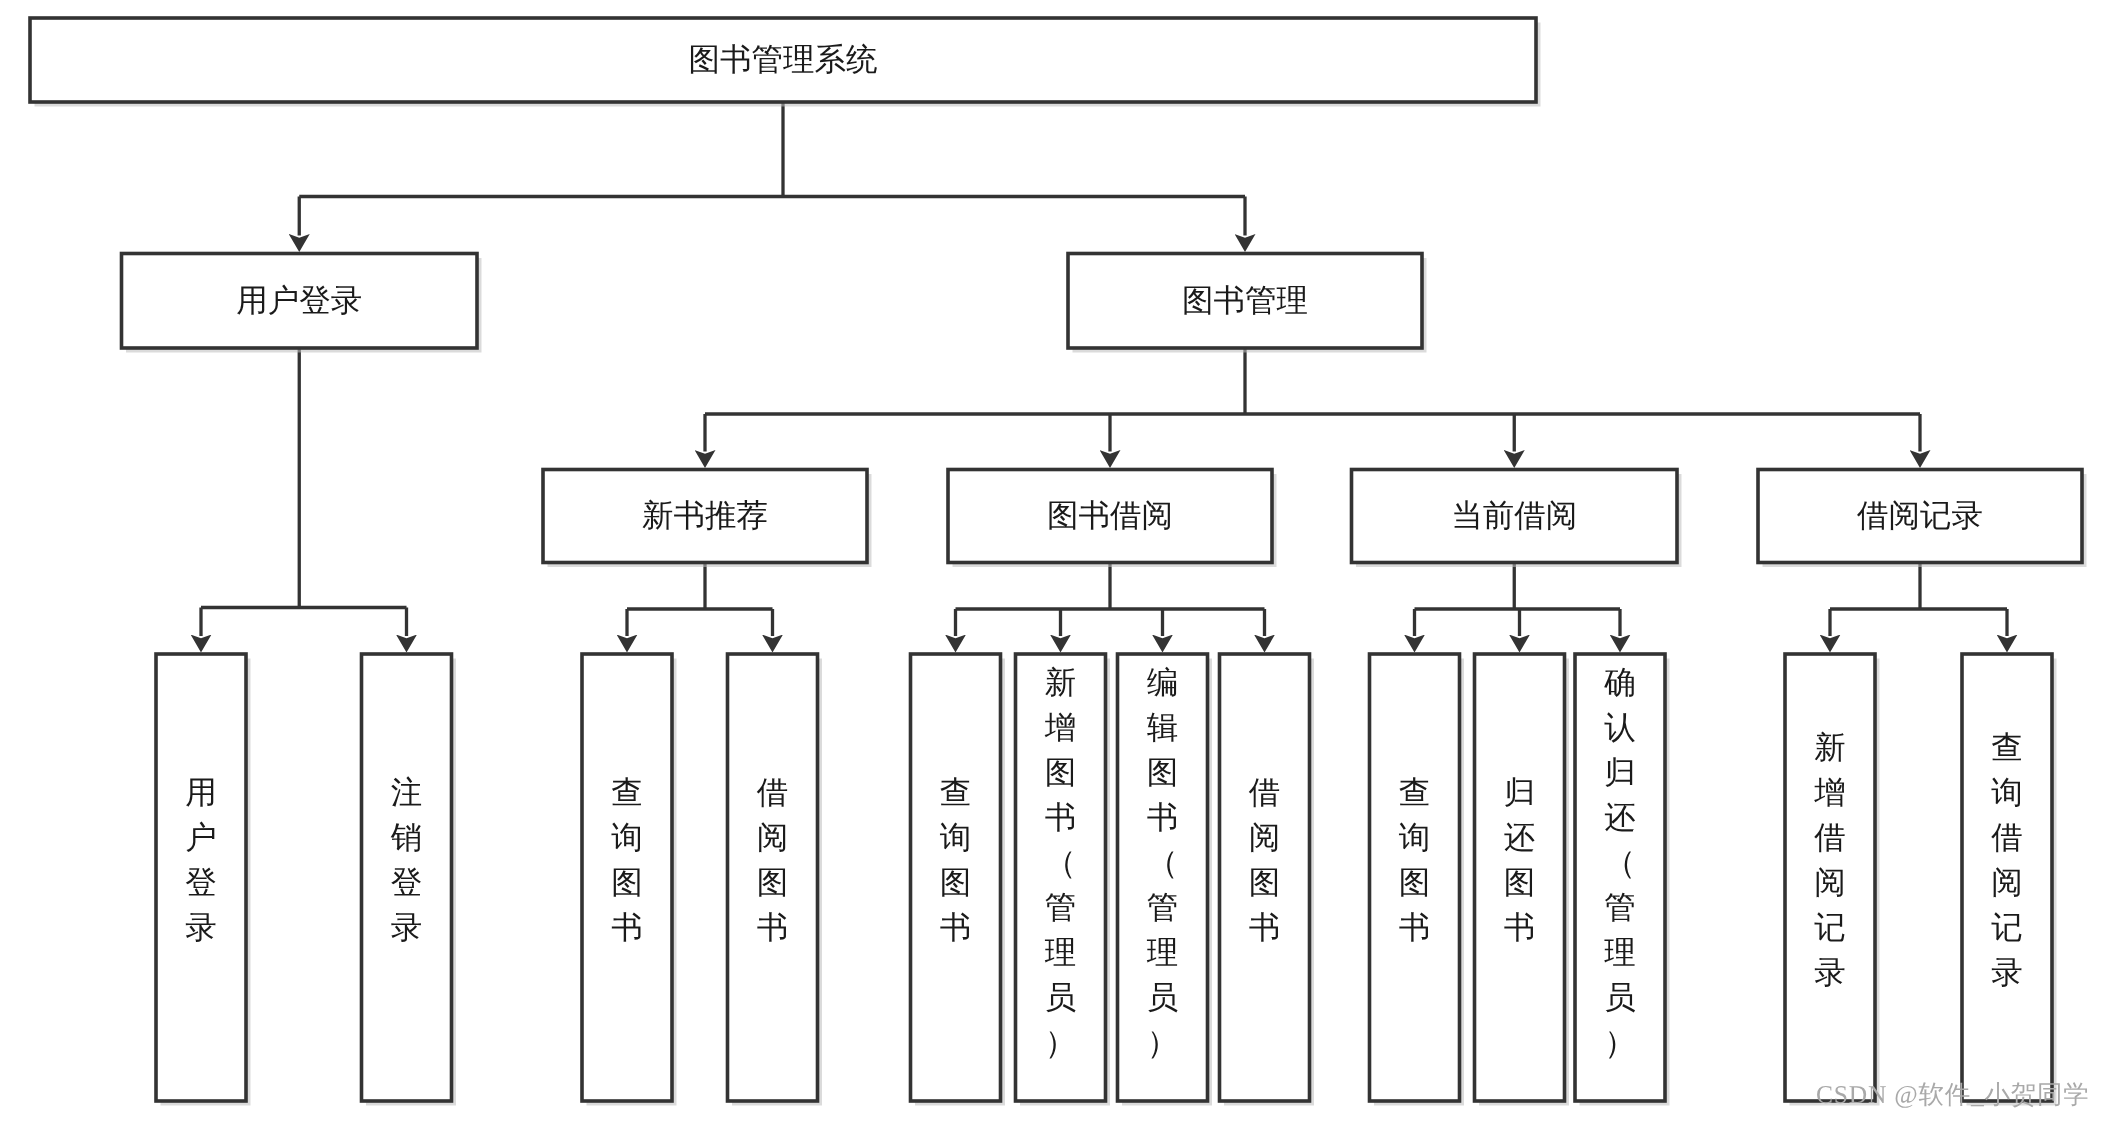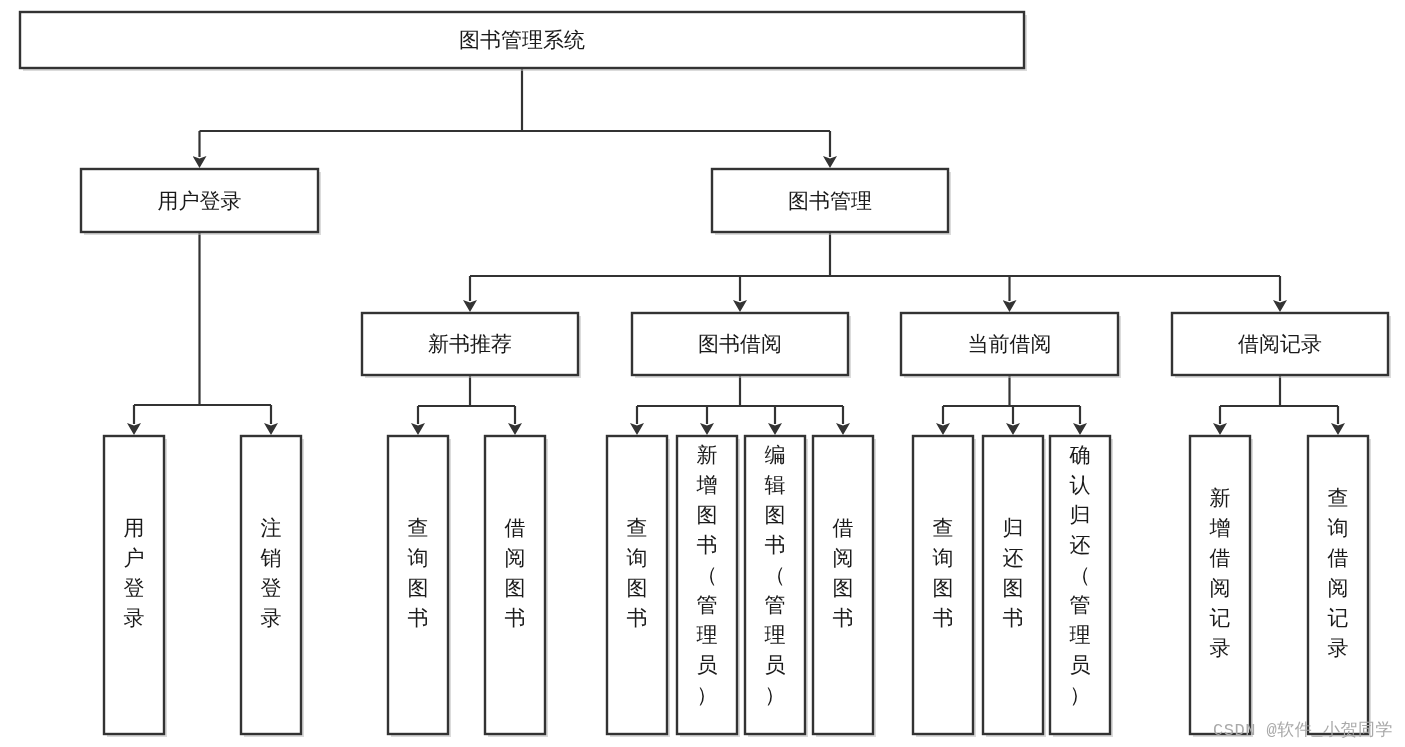--- a/index.html
+++ b/index.html
@@ -51,21 +51,21 @@
   .node-label-v {
     font-family: "DejaVu Sans", "Liberation Sans", sans-serif;
     font-size: 21px;
     fill: #1a1a1a;
     text-anchor: middle;
   }
   .watermark {
     position: absolute;
     right: 12px;
     bottom: 6px;
-    font-family: Liberation Mono, monospace;
+    font-family: Liberation Serif, serif;
     font-size: 17px;
     color: #a9a9a9;
     letter-spacing: 0.5px;
     white-space: nowrap;
     pointer-events: none;
   }
 </style>
 </head>
 <body>
 

